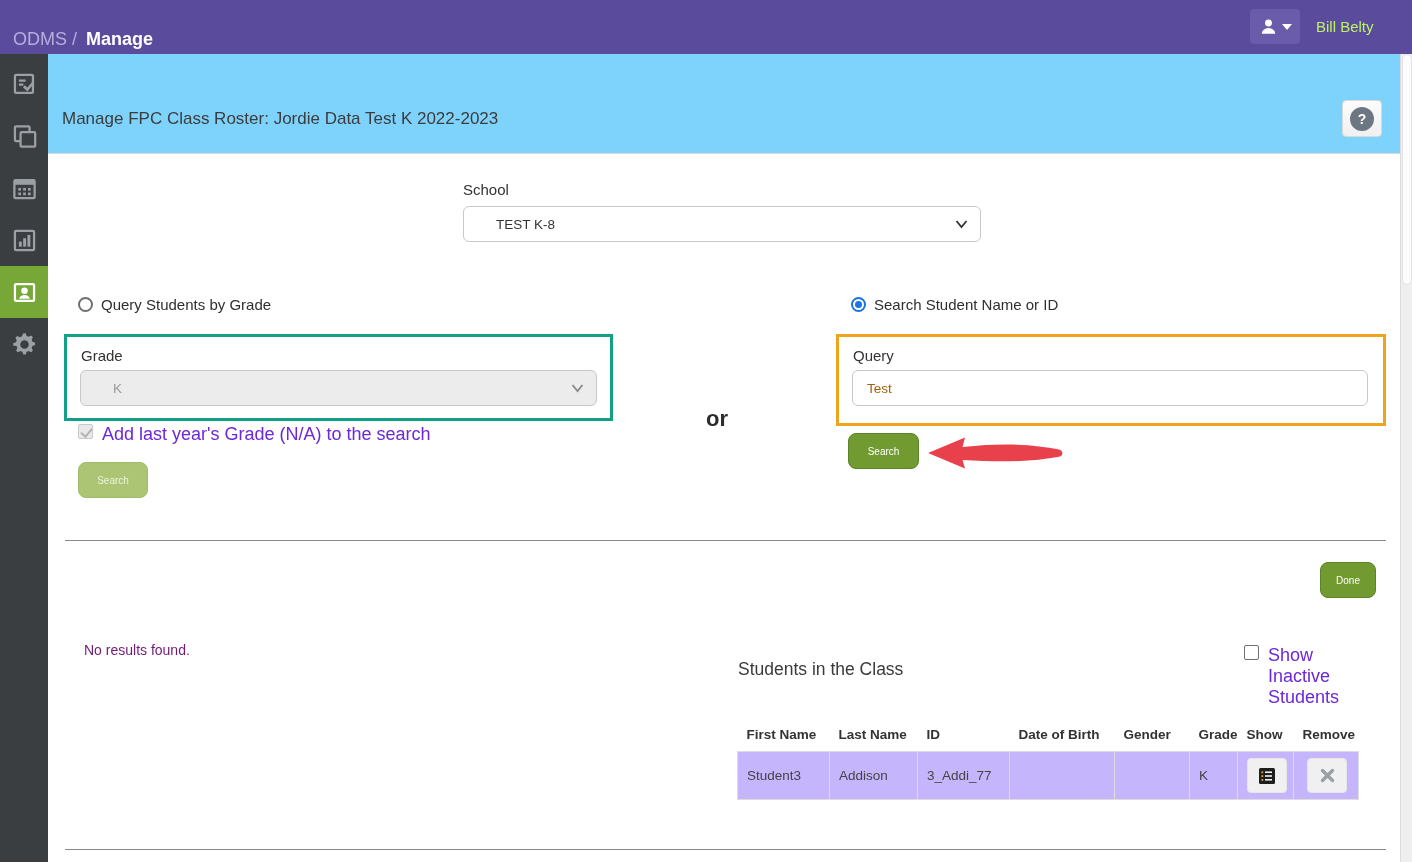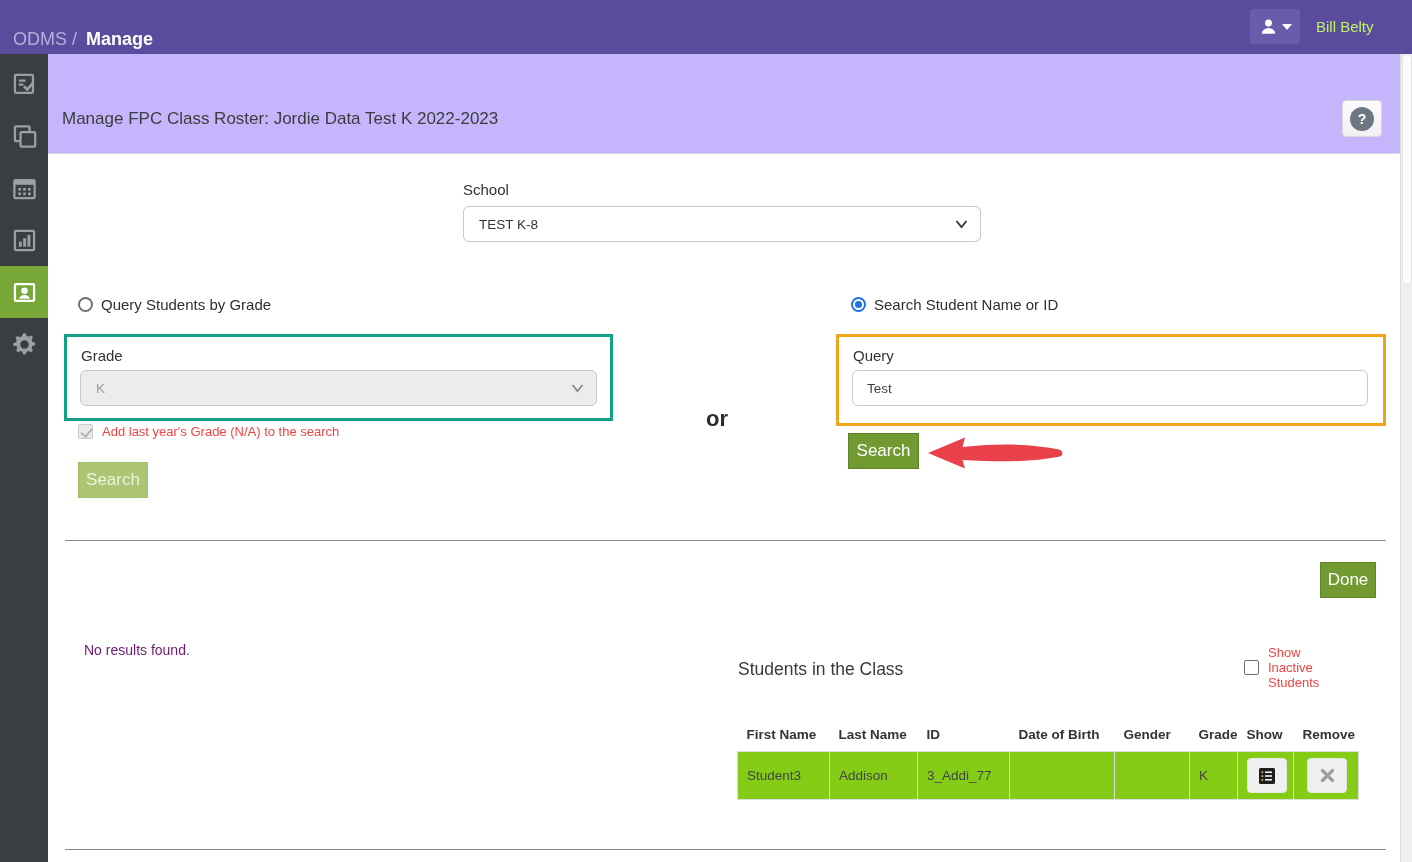--- a/index.html
+++ b/index.html
@@ -26,70 +26,70 @@
   
   .sidebar{position:absolute;left:0;top:54px;width:48px;height:808px;background:var(--sidebar-dark);padding-top:4px}
   .side-item{width:48px;height:52px;display:flex;align-items:center;justify-content:center;cursor:pointer}
   .side-item svg{width:27px;height:27px;stroke:var(--sidebar-icon);fill:none;stroke-width:2}
   .side-item .filled{fill:var(--sidebar-icon);stroke:none}
   .side-item.active{background:var(--active-green)}
   .side-item.active svg{stroke:#fff}
   .side-item.active .filled{fill:#fff}
 
   
-  .titleband{position:absolute;left:48px;top:54px;width:1352px;height:100px;background:#c4b5fd;border-bottom:1px solid #dadada}
+  .titleband{position:absolute;left:48px;top:54px;width:1352px;height:100px;background:#7dd3fc;border-bottom:1px solid #dadada}
   .page-title{position:absolute;left:14px;top:55px;font-size:17px;font-weight:normal;color:#3c3c3c}
   .help-btn{position:absolute;right:18px;top:46px;width:40px;height:37px;background:linear-gradient(#fcfcfc,#f0f0f0);
     border:1px solid #d9d9d9;border-radius:4px;cursor:pointer;display:flex;align-items:center;justify-content:center}
   .help-circle{width:24px;height:24px;border-radius:50%;background:#6d7683;color:#fff;font-size:14px;font-weight:bold;
     display:flex;align-items:center;justify-content:center}
 
   
   .main{position:absolute;left:48px;top:154px;width:1259px;height:708px;background:#fff}
 
   .field-label{position:absolute;font-size:15px;color:#333}
   .fake-select{position:absolute;background:#fff;border:1px solid #c8c8c8;border-radius:6px;height:36px;
-    display:flex;align-items:center;padding-left:15px;font-size:13.5px;color:#333;cursor:pointer}
+    display:flex;align-items:center;padding-left:32px;font-size:13.5px;color:#333;cursor:pointer}
   .fake-select .chev{position:absolute;right:12px;top:12px}
   .fake-select.disabled{background:#ececec;color:#9b9b9b;cursor:default}
 
   .radio-row{position:absolute;display:flex;align-items:center;gap:8px;font-size:15px;color:#2f2f2f}
   .radio{width:15px;height:15px;border-radius:50%;border:2px solid #6f6f6f;background:#fff;position:relative;cursor:pointer;flex:none}
   .radio.checked{border-color:var(--radio-blue)}
   .radio.checked::after{content:'';position:absolute;inset:2px;border-radius:50%;background:var(--radio-blue)}
 
   .hl-box{position:absolute}
   .hl-box.teal{border:3px solid var(--teal-highlight)}
   .hl-box.orange{border:3px solid var(--orange-highlight)}
   .hl-box .inner-label{position:absolute;left:14px;top:10px;font-size:15px;color:#333}
 
-  .cb-row{position:absolute;display:flex;align-items:center;gap:9px;font-size:13px;color:#ef4444}
+  .cb-row{position:absolute;display:flex;gap:9px;font-size:18px;color:#6d28d9}
   .cb{width:15px;height:15px;border:1px solid #c9c9c9;background:#e9e9e9;border-radius:2px;position:relative;flex:none;cursor:pointer}
   .cb.checked::after{content:'';position:absolute;left:4px;top:1px;width:5px;height:9px;
     border:solid #b3b3b3;border-width:0 2px 2px 0;transform:rotate(40deg)}
   .cb.plain{background:#fff;border:1.5px solid #6f6f6f}
 
   .btn-green{position:absolute;background:var(--button-green);border:1px solid var(--button-green-border);
-    color:#fff;border-radius:0;font-size:17px;cursor:pointer;font-family:inherit}
+    color:#fff;border-radius:8px;font-size:10px;cursor:pointer;font-family:inherit}
   .btn-green.disabled{background:var(--disabled-green);border-color:#a2bd69;color:#edf3dc;cursor:default}
 
   .or-text{position:absolute;font-size:22px;font-weight:bold;color:#2c2c2c}
 
   .divider{position:absolute;height:1px;background:var(--divider-gray)}
 
   .no-results{position:absolute;font-size:14px;color:#701a75}
   .class-heading{position:absolute;font-size:17.5px;color:#3a3a3a;font-weight:normal}
 
   .query-input{position:absolute;height:36px;border:1px solid #c8c8c8;border-radius:6px;padding-left:14px;
-    font-size:13.5px;color:#404040;font-family:inherit;outline:none}
+    font-size:13.5px;color:#a16207;font-family:inherit;outline:none}
 
   
   .roster-table{position:absolute;border-collapse:collapse;table-layout:fixed}
   .roster-table th{font-size:13.5px;font-weight:bold;color:#333;text-align:left;padding:9px 4px 9px 9px;border:none}
-  .roster-table td{border:1px solid #ddd;height:48px;font-size:13.5px;color:#444;padding-left:9px;background:#84cc16}
+  .roster-table td{border:1px solid #ddd;height:48px;font-size:13.5px;color:#444;padding-left:9px;background:#c4b5fd}
   .icon-btn{width:40px;height:35px;background:#f0f0f0;border:1px solid #e6e6e6;border-radius:4px;cursor:pointer;
     display:inline-flex;align-items:center;justify-content:center}
 
   
   .arrow-annot{position:absolute;pointer-events:none}
 
   
   .scrollbar{position:absolute;left:1400px;top:54px;width:12px;height:808px;background:#efefef;border-left:1px solid #dcdcdc}
   .scroll-thumb{position:absolute;left:1px;top:0;width:10px;height:231px;background:#fcfcfc;border:1px solid #e2e2e2;border-radius:6px;cursor:pointer}
 </style>

